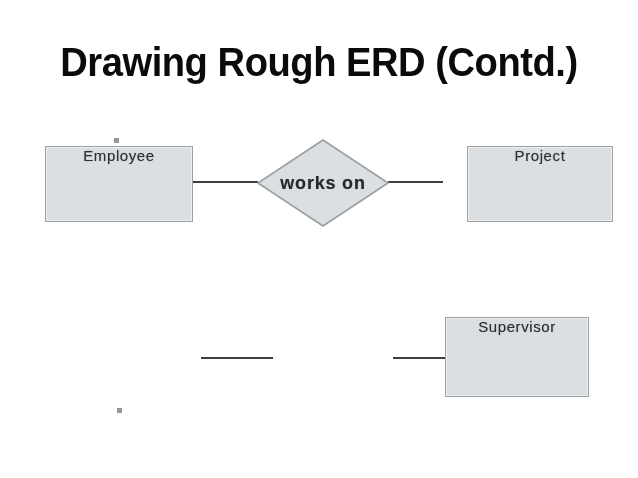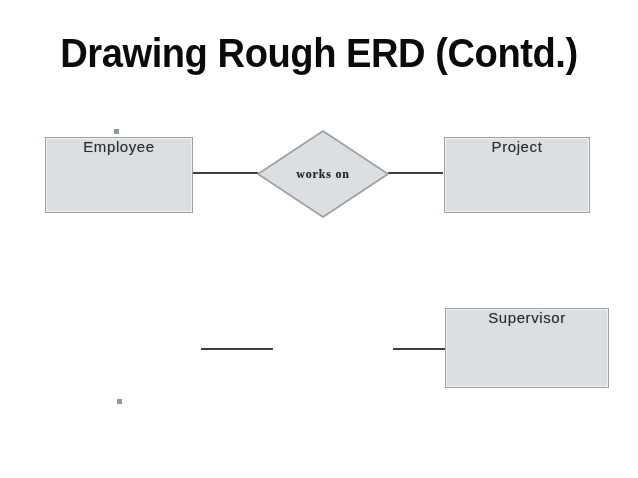--- a/index.html
+++ b/index.html
@@ -12,20 +12,21 @@
     height: 478px;
     overflow: hidden;
     font-family: "Liberation Sans", sans-serif;
     position: relative;
   }
 
   #slide {
     position: absolute;
     inset: 0;
     background: #ffffff;
+    margin-top: 9px;
   }
 
   
   #slide-title {
     position: absolute;
     left: 0;
     top: 29px;
     width: 638px;
     text-align: center;
     font-family: "Liberation Sans", sans-serif;
@@ -62,45 +63,45 @@
   .entity-label {
     font-family: "Liberation Sans", sans-serif;
     font-size: 15px;
     letter-spacing: 0.6px;
     color: #2b2f33;
     text-shadow: 0 0 1px rgba(120,125,130,0.8);
     white-space: nowrap;
   }
 
   #box-employee   { left: 45px;  top: 137px; width: 148px; height: 76px; }
-  #box-project    { left: 444px; top: 137px; width: 146px; height: 76px; }
+  #box-project    { left: 467px; top: 137px; width: 146px; height: 76px; }
   #box-department { left: 48px;  top: 308px; width: 154px; height: 80px; }
-  #box-supervisor { left: 445px; top: 308px; width: 164px; height: 80px; }
+  #box-supervisor { left: 445px; top: 308px; width: 144px; height: 80px; }
 
   
   .rel-diamond {
     position: absolute;
   }
   .rel-diamond svg {
     position: absolute;
     left: 0;
     top: 0;
     display: block;
   }
   .rel-label {
     position: absolute;
     left: 0;
     top: 0;
     width: 100%;
     height: 100%;
     display: flex;
     align-items: center;
     justify-content: center;
-    font-family: Liberation Serif, serif;
-    font-size: 12px;
+    font-family: Liberation Sans, sans-serif;
+    font-size: 18px;
     font-weight: bold;
     letter-spacing: 0.8px;
     color: #26292c;
     text-shadow: 0 0 1px rgba(120,125,130,0.75);
     white-space: nowrap;
     pointer-events: none;
   }
 
   #rel-works-on { left: 256px; top: 129px; width: 134px; height: 90px; }
   #rel-run-by   { left: 272px; top: 302px; width: 122px; height: 94px; }

